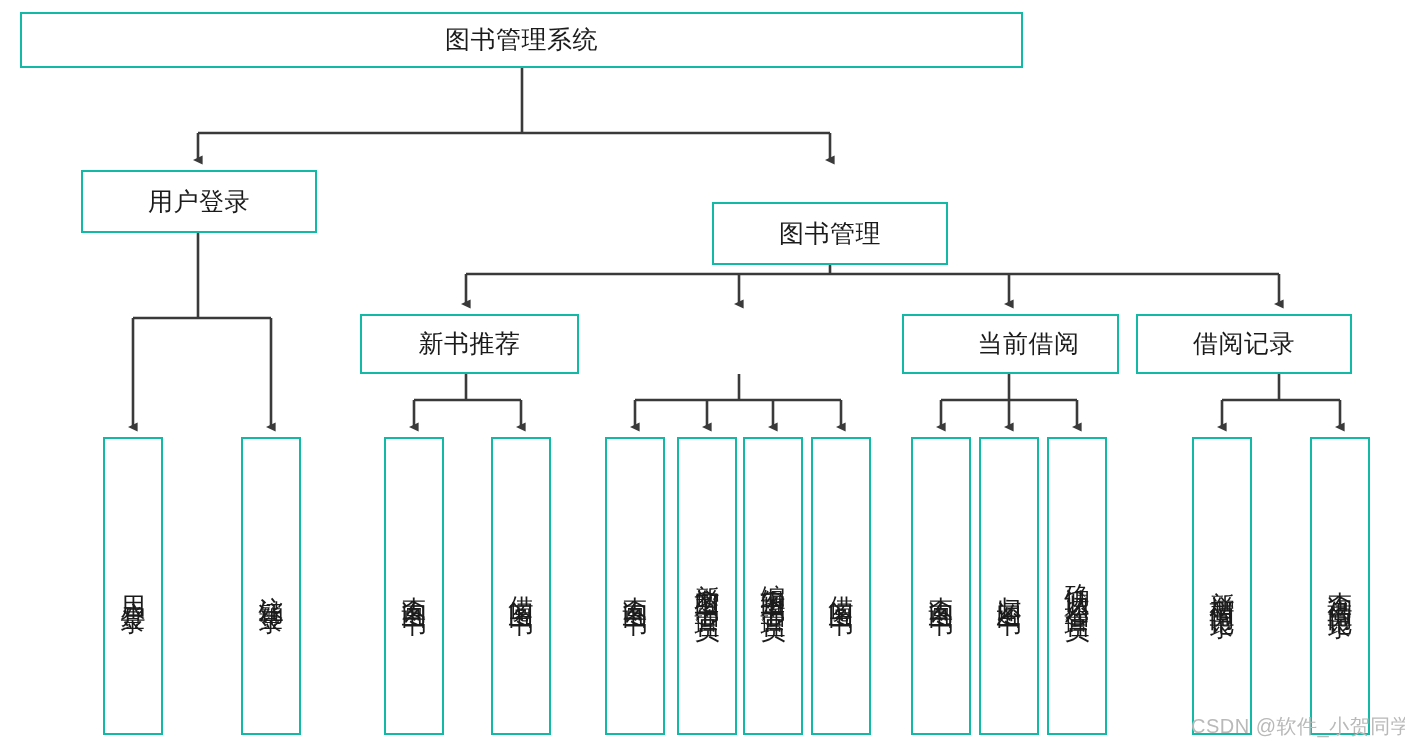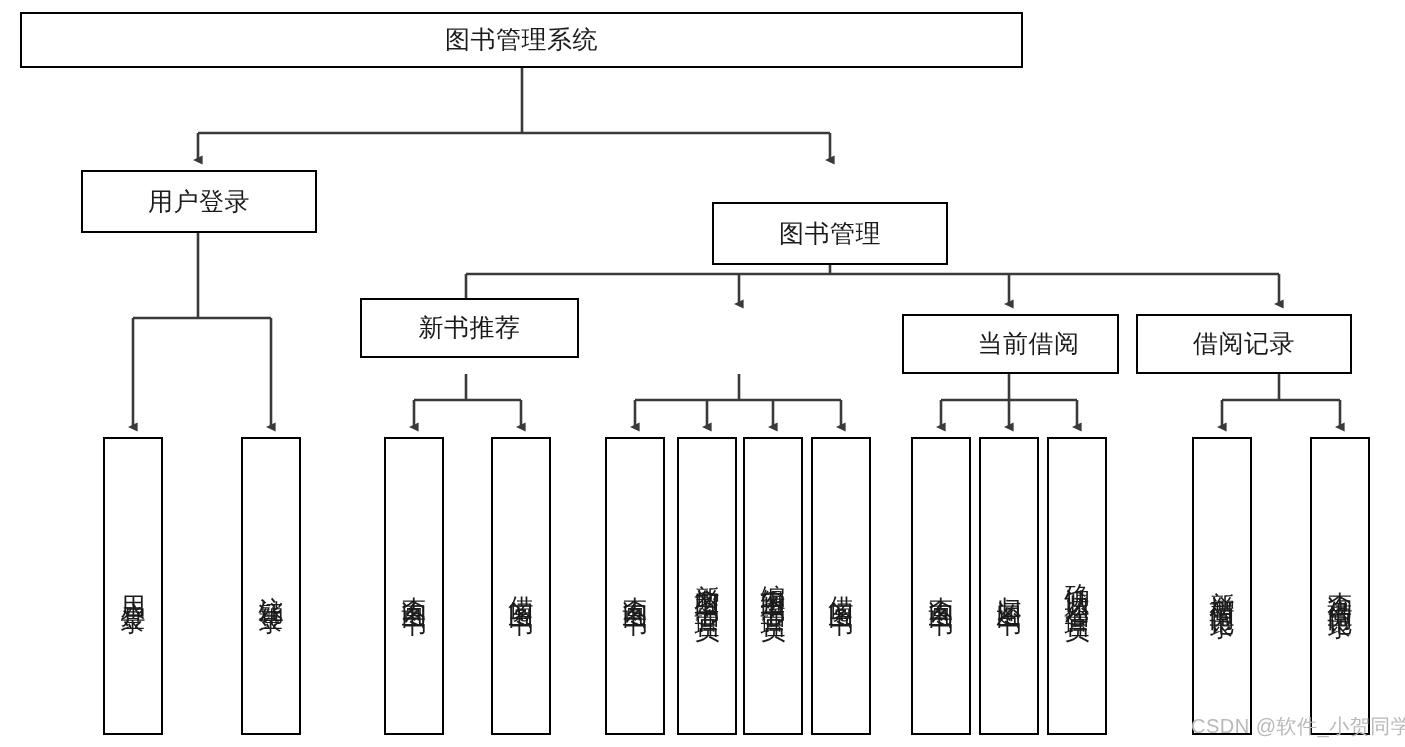--- a/index.html
+++ b/index.html
@@ -22,21 +22,21 @@
     left: 0;
     top: 0;
     width: 1405px;
     height: 747px;
     pointer-events: none;
   }
   .node {
     position: absolute;
     box-sizing: border-box;
     background: #ffffff;
-    border: 2px solid #000000;
+    border: 2px solid #14b8a6;
     display: flex;
     align-items: center;
     justify-content: center;
     color: #1b1b1b;
     z-index: 2;
   }
   .node .lbl {
     display: block;
     text-align: center;
     line-height: 1.18;
@@ -130,21 +130,21 @@
     <span class="lbl">图书管理系统</span>
   </div>
 
   <div class="node horiz" style="left:81px; top:170px; width:236px; height:63px;">
     <span class="lbl">用户登录</span>
   </div>
   <div class="node horiz" style="left:712px; top:170px; width:236px; height:63px;margin-top:32px;">
     <span class="lbl">图书管理</span>
   </div>
 
-  <div class="node horiz" style="left:360px; top:298px; width:219px; height:60px;">
+  <div class="node horiz" style="left:360px; top:314px; width:219px; height:60px;">
     <span class="lbl">新书推荐</span>
   </div>
   <div class="node horiz" style="left:902px; top:314px; width:217px; height:60px;padding-left:36px;">
     <span class="lbl">当前借阅</span>
   </div>
   <div class="node horiz" style="left:1136px; top:314px; width:216px; height:60px;">
     <span class="lbl">借阅记录</span>
   </div>
 
   <div class="node vert" style="left:103px; top:437px; width:60px; height:298px;">

